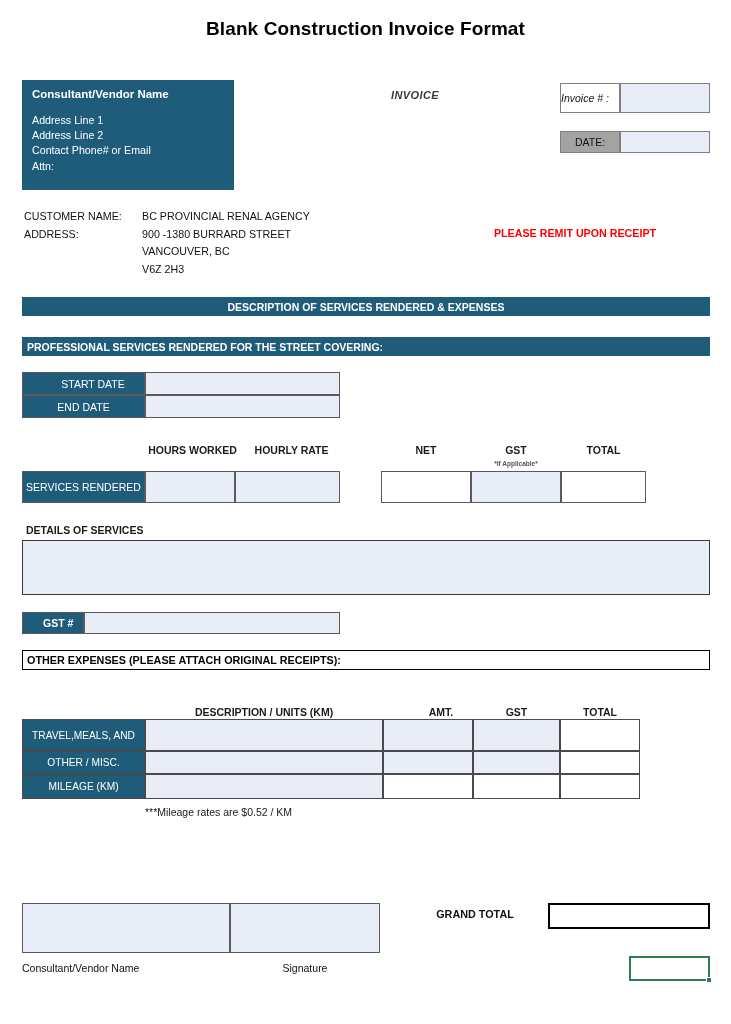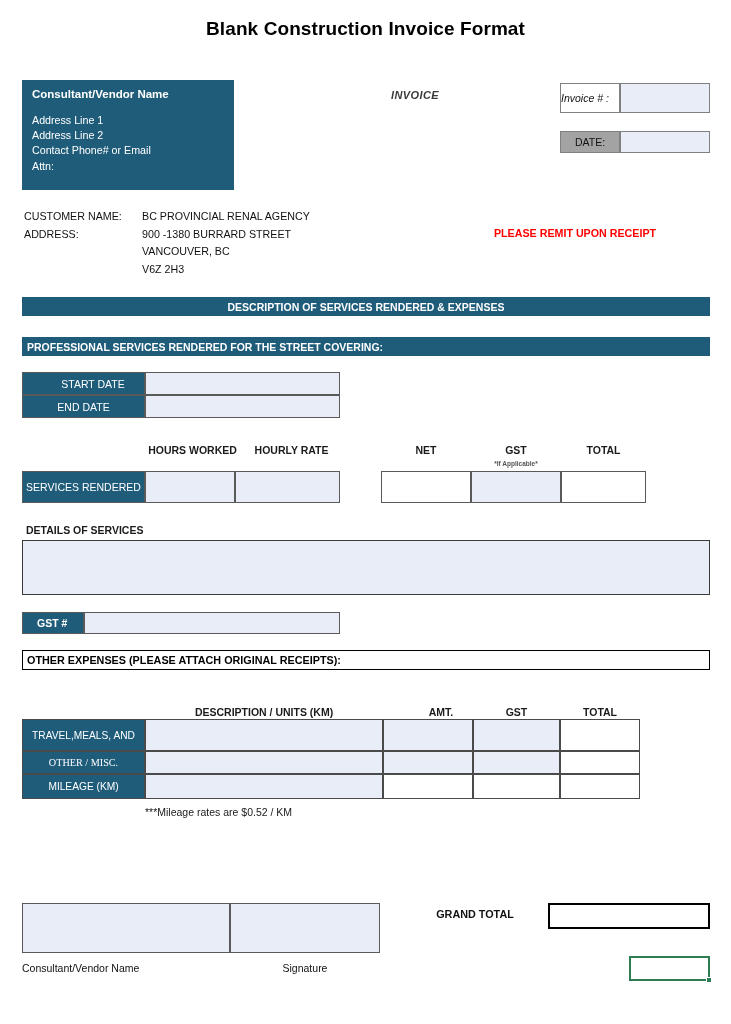--- a/index.html
+++ b/index.html
@@ -170,21 +170,21 @@
     background: #E8EDF7;
     border: 1px solid #3a3a3a;
   }
 
   
   .gst-label {
     left: 22px; top: 612px; width: 62px; height: 22px;
     background: #1F5C7A; color: #ffffff;
     border: 1px solid #5a5a5a;
     font-size: 10.5px; font-weight: bold;
-    display: flex; align-items: center; padding-left: 14px;
+    display: flex; align-items: center; padding-left: 20px;
   }
   .gst-value {
     left: 84px; top: 612px; width: 256px; height: 22px;
     background: #E8EDF7; border: 1px solid #5a5a5a;
   }
 
   
   .e-hdr { font-size: 10.5px; font-weight: bold; color: #1a1a1a; text-align: center; top: 706px; }
   .eh-desc  { left: 145px; width: 238px; }
   .eh-amt   { left: 396px; width: 90px; }
@@ -198,21 +198,21 @@
     font-size: 10.2px;
     display: flex; align-items: center; justify-content: center;
     line-height: 13px;
   }
   .e-desc  { left: 145px; width: 238px; border: 1px solid #4a4a4a; }
   .e-amt   { left: 383px; width: 90px;  border: 1px solid #4a4a4a; }
   .e-gst   { left: 473px; width: 87px;  border: 1px solid #4a4a4a; }
   .e-total { left: 560px; width: 80px;  border: 1px solid #4a4a4a; }
 
   .er1 { top: 719px; height: 32px; }
-  .er2 { top: 751px; height: 23px; font-family: Liberation Serif, serif; }
+  .er2 { top: 751px; height: 23px; }
   .er3 { top: 774px; height: 25px; }
 
   .fill-blue  { background: #E8EDF7; }
   .fill-white { background: #ffffff; }
 
   .mileage-note {
     left: 145px; top: 806px; width: 300px;
     font-size: 10.5px; color: #1a1a1a;
   }
 

